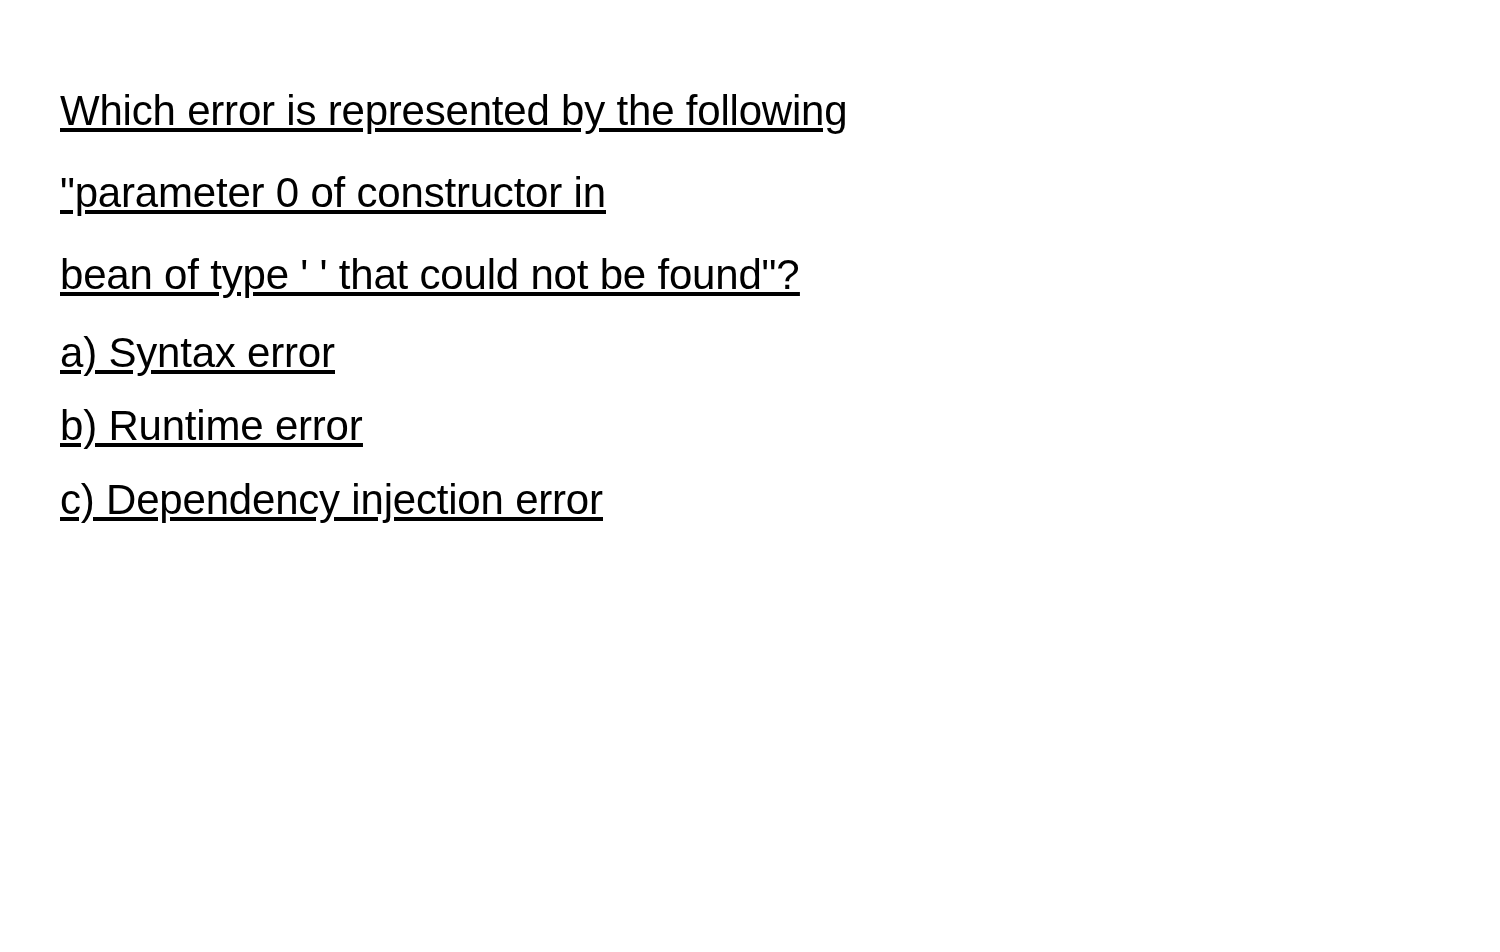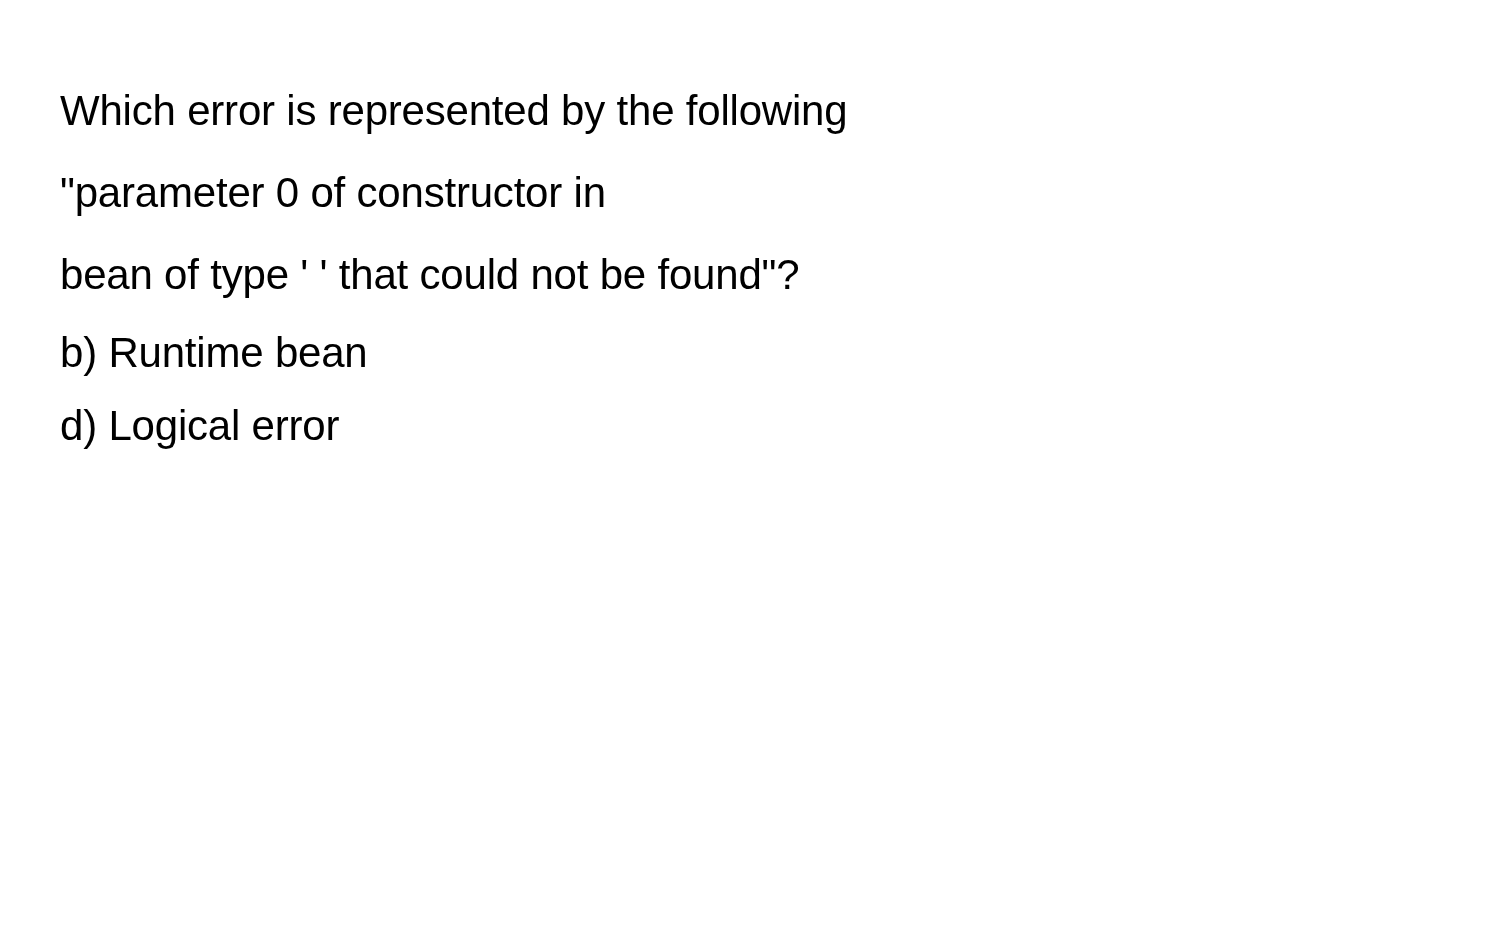--- a/index.html
+++ b/index.html
@@ -1,18 +1,19 @@
 <!DOCTYPE html>
 <html><head>
 <meta charset="utf-8">
 <style>
   * {
     margin: 0;
     padding: 0;
     box-sizing: border-box;
+    text-decoration: underline;
   }
   html, body {
     width: 1500px;
     height: 952px;
     background: #ffffff;
     font-family: -apple-system, BlinkMacSystemFont, "Segoe UI", Helvetica, Arial, sans-serif;
     color: #000000;
   }
   .container {
     padding: 70px 60px 40px 60px;
@@ -31,15 +32,16 @@
     font-weight: 400;
   }
 </style>
 </head>
 <body>
 
 <div class="container">
   <div class="question-line">Which error is represented by the following</div>
   <div class="question-line">"parameter 0 of constructor in</div>
   <div class="question-line">bean of type ' ' that could not be found"?</div>
-  <div class="option-line">b) Runtime bean</div>
-  <div class="option-line">d) Logical error</div>
+  <div class="option-line">a) Syntax error</div>
+  <div class="option-line">b) Runtime error</div>
+  <div class="option-line">c) Dependency injection error</div>
 </div>
 
 </body></html>

